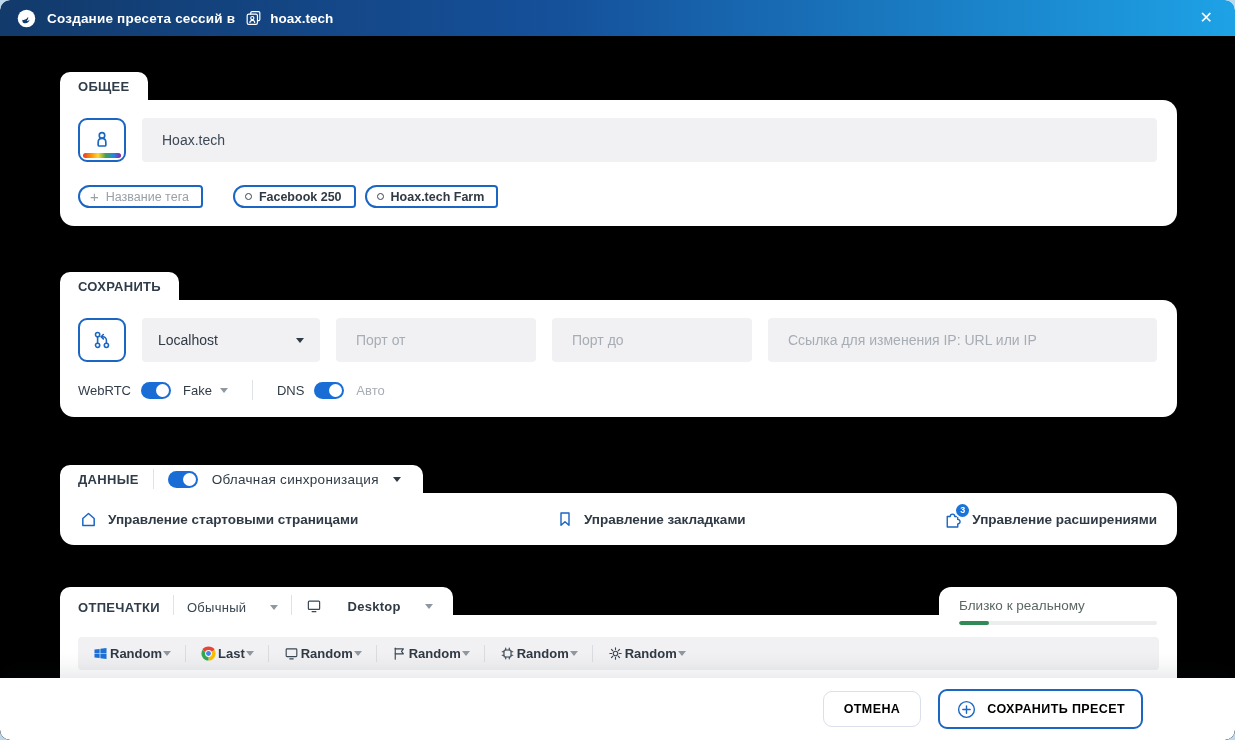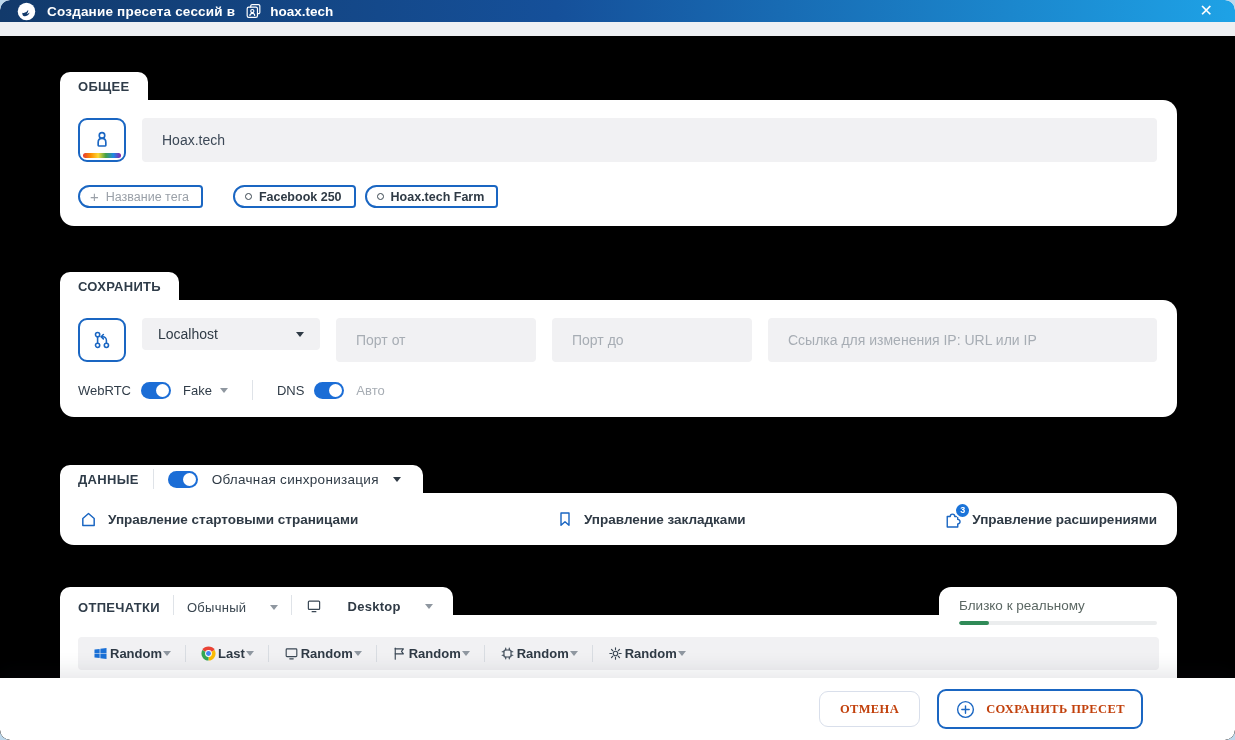--- a/index.html
+++ b/index.html
@@ -1,21 +1,21 @@
 <!DOCTYPE html>
 <html><head>
 <meta charset="utf-8">
 <style>
   html,body{margin:0;padding:0;}
   body{width:1235px;height:740px;background:#bdd8ec;font-family:"Liberation Sans",sans-serif;overflow:hidden;}
   .dialog{position:absolute;inset:0;border-radius:10px;overflow:hidden;background:#eef0f3;}
 
   
   .titlebar{height:20px;background:linear-gradient(90deg,#123a6b 0%,#15509a 45%,#1ea2e6 100%);
-    display:flex;align-items:center;padding:1px 16px;color:#fff;border-radius:10px 10px 0 0;}
+    display:flex;align-items:center;padding:8px 16px;color:#fff;border-radius:10px 10px 0 0;}
   .logo-circle{width:21px;height:21px;margin-right:10px;flex:0 0 auto;}
   .title-text{font-size:13.5px;font-weight:700;letter-spacing:.2px;}
   .card-icon{margin:0 7px 0 9px;display:flex;align-items:center;}
   .brand-text{font-size:13.5px;font-weight:700;}
   .close-btn{margin-left:auto;font-size:16px;font-weight:400;color:#fff;cursor:pointer;line-height:1;padding:4px 6px;}
 
   
   .content{position:absolute;top:36px;left:0;right:0;bottom:0;padding:36px 58px 0 60px;overflow:hidden;background:#000000;}
   .tab{display:inline-flex;align-items:center;height:28px;background:#fff;border-radius:10px 10px 0 0;
     padding:0 18px;font-size:13px;font-weight:700;color:#2f3c49;letter-spacing:.3px;}
@@ -39,21 +39,21 @@
     padding:0 12px 0 10px;font-size:12.5px;color:#2f3a45;font-weight:600;box-sizing:border-box;cursor:pointer;gap:7px;}
   .tag .plus{color:#9aa0a8;font-size:15px;font-weight:400;line-height:1;}
   .tag .ph{color:#9aa0a8;font-weight:400;}
   .tag .dot{width:7px;height:7px;border:1.5px solid #3a4650;border-radius:50%;box-sizing:border-box;}
   .tag.input-tag{margin-right:30px;}
   .tag.t1{margin-right:9px;}
 
   
   .sec2{margin-top:46px;}
   .sec2 .card{padding:18px 20px 17px 18px;}
-  .select{height:32px;background:#f1f1f3;border-radius:4px;display:flex;align-items:center;justify-content:space-between;
+  .select{height:44px;background:#f1f1f3;border-radius:4px;display:flex;align-items:center;justify-content:space-between;
     padding:0 16px;font-size:14px;color:#2f3a45;cursor:pointer;box-sizing:border-box;}
   .sel-proxy{width:178px;flex:0 0 auto;}
   .port{width:200px;flex:0 0 auto;}
   .tog-row{margin-top:18px;display:flex;align-items:center;font-size:13px;color:#303c48;}
   .toggle{width:30px;height:17px;border-radius:9px;background:#1b6dd6;position:relative;display:inline-block;cursor:pointer;flex:0 0 auto;}
   .toggle .knob{position:absolute;top:2px;right:2px;width:13px;height:13px;border-radius:50%;background:#fff;}
   .muted{color:#a7adb4;}
 
   
   .sec3{margin-top:48px;}
@@ -77,21 +77,21 @@
   .sec4 .card{padding:22px 18px 40px;position:relative;z-index:1;}
   .fp-bar{background:#f1f1f3;border-radius:4px;height:33px;display:flex;align-items:center;padding:0 8px;}
   .fp-item{display:flex;align-items:center;gap:1px;padding:0 14px;font-size:13px;font-weight:600;color:#2f3a45;cursor:pointer;}
   .fp-item:first-child{padding-left:6px;}
   .fp-bar .vd{height:17px;background:#d9dde2;}
 
   
   .footer{position:absolute;left:0;right:0;bottom:0;height:62px;background:#fff;z-index:50;
     box-shadow:0 -8px 20px rgba(30,40,60,.10);border-radius:0 0 10px 10px;
     display:flex;align-items:center;justify-content:flex-end;gap:17px;padding-right:92px;}
-  .btn{font-family:Liberation Serif, serif;background:#fff;font-weight:700;color:#c2410c;letter-spacing:.4px;cursor:pointer;border-radius:9px;}
+  .btn{font-family:Liberation Sans, sans-serif;background:#fff;font-weight:700;color:#000000;letter-spacing:.4px;cursor:pointer;border-radius:9px;}
   .btn-cancel{height:36px;border:1px solid #d9dfeb;padding:0 20px;font-size:12.5px;}
   .btn-save{height:40px;border:2px solid #1a66c2;padding:0 16px;font-size:12.5px;display:flex;align-items:center;gap:10px;}
 
   svg{display:block;}
 </style>
 </head>
 <body>
 
 <div class="dialog">
 

